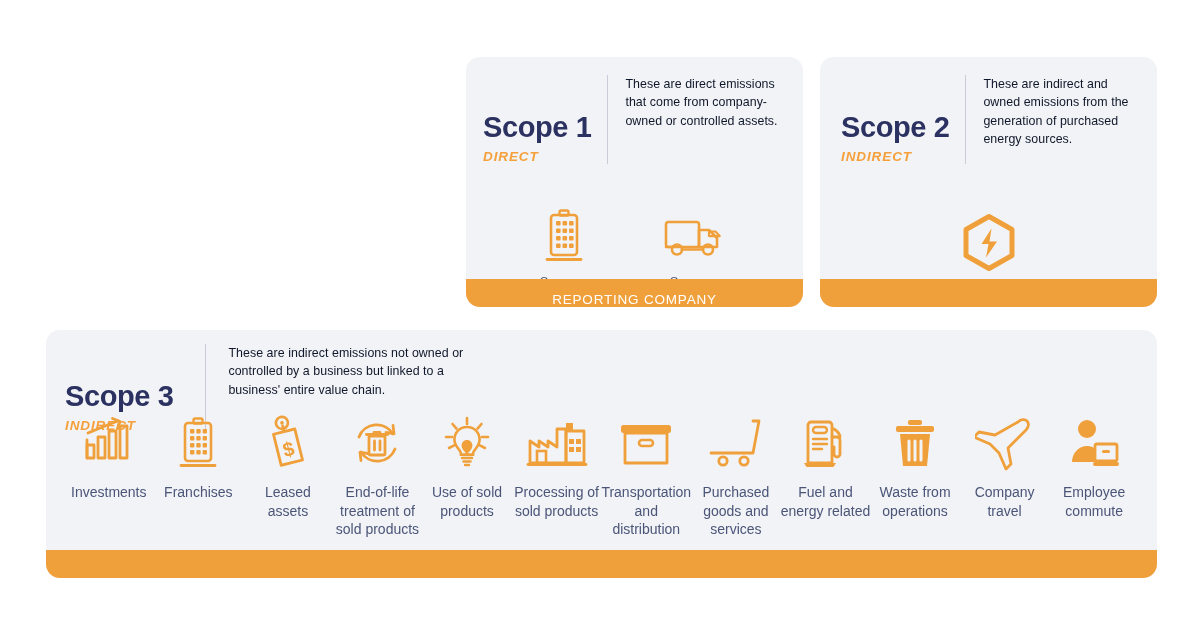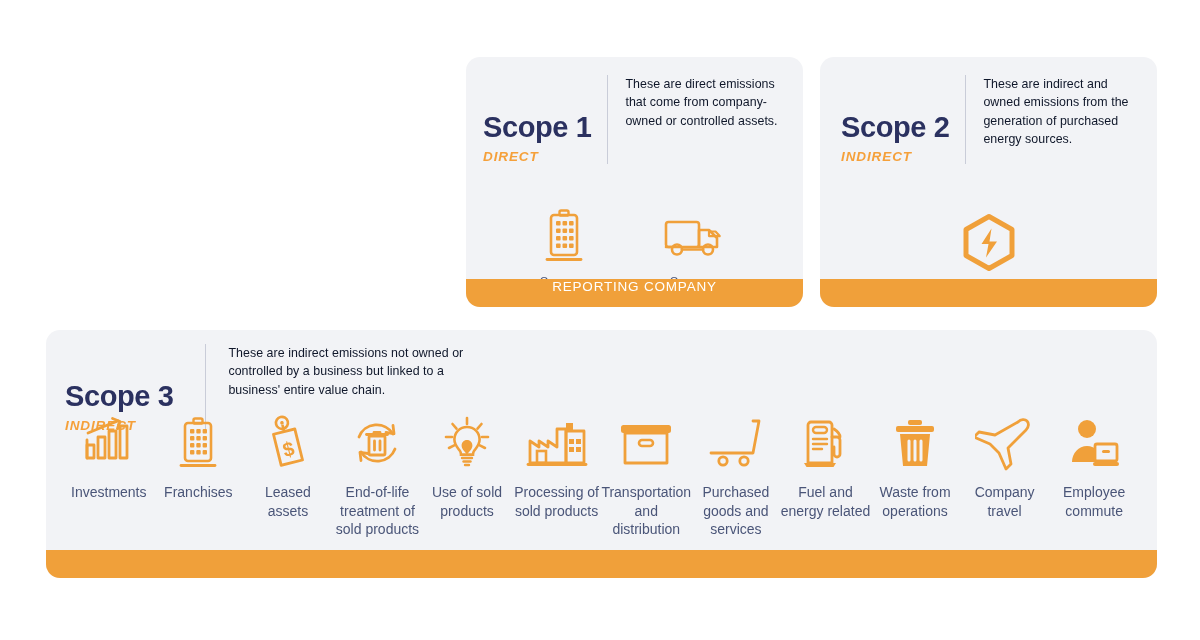--- a/index.html
+++ b/index.html
@@ -153,21 +153,21 @@
     line-height: 1.33;
     color: #4a5578;
   }
 
   
   .bottom-bar {
     position: absolute;
     left: 0; right: 0; bottom: 0;
     background: #f0a03a;
     display: flex;
-    align-items: flex-start;
+    align-items: flex-end;
     justify-content: center;
   }
   #s1-bar { height: 28px; }
   #s2-bar { height: 28px; }
   #s3-bar { height: 28px; }
   .bar-label {
     color: #ffffff;
     font-size: 13.5px;
     font-weight: 500;
     letter-spacing: 0.8px;

